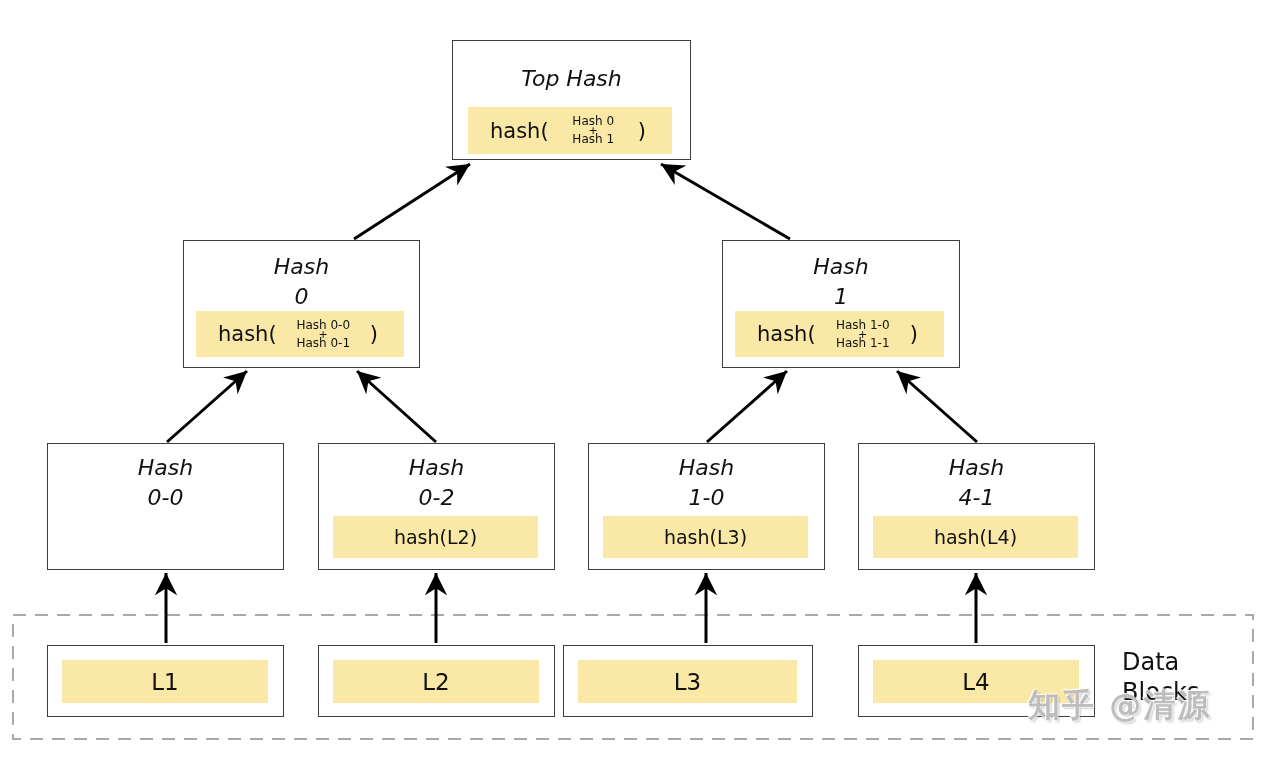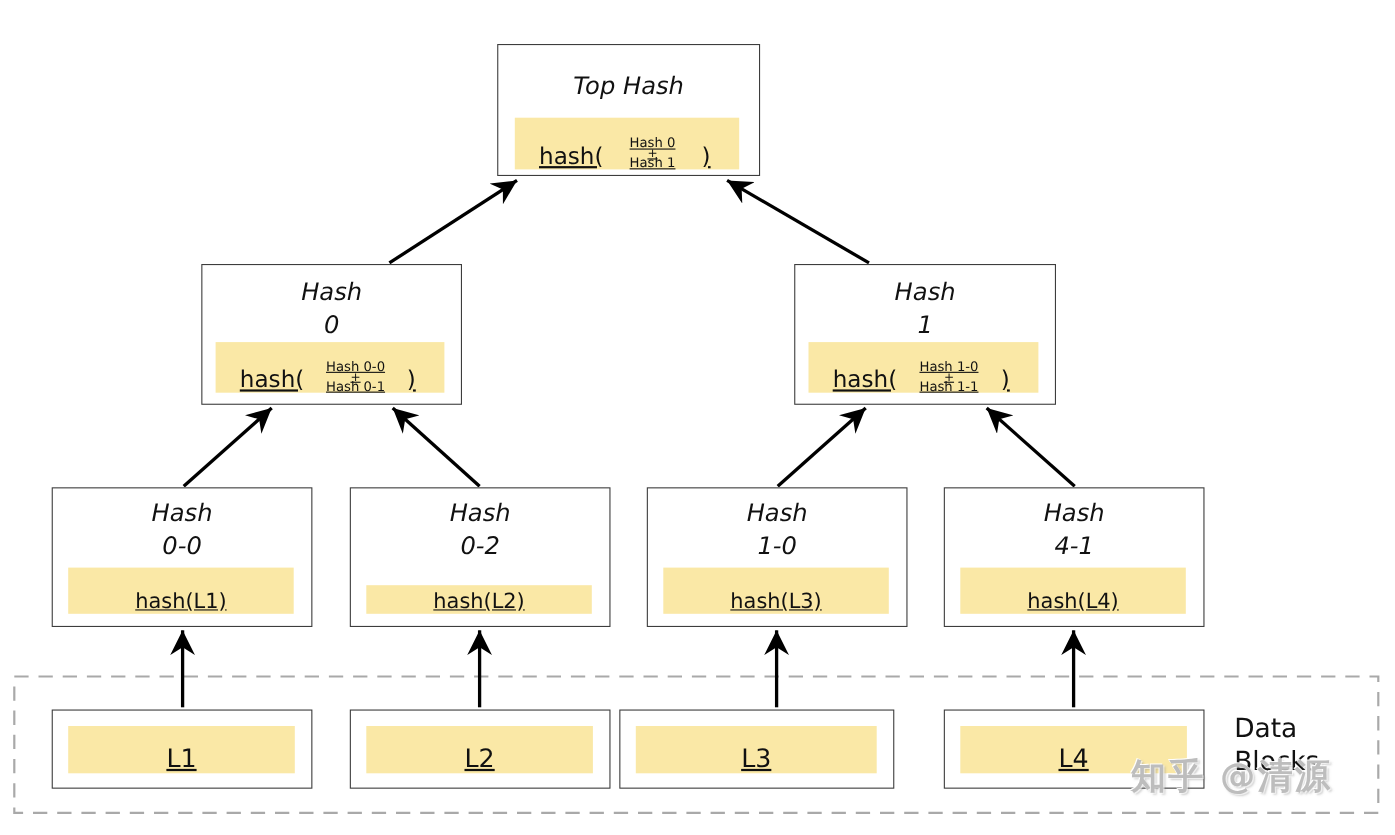--- a/index.html
+++ b/index.html
@@ -43,25 +43,24 @@
     font-style: italic;
   }
   .lv-top .node-title { padding-top: 24px; line-height: 28px; }
   .lv-2 .node-title  { padding-top: 11px; line-height: 30px; }
   .lv-3 .node-title  { padding-top: 9px;  line-height: 30px; }
 
   .formula {
     position: absolute;
     background: var(--highlight);
     display: flex;
-    align-items: flex-end;
+    align-items: center;
     justify-content: center;
     color: var(--text);
     box-sizing: border-box;
-    text-decoration: underline;
   }
   .formula.composite {
     justify-content: space-between;
     padding: 0 26px 0 22px;
     font-size: 21px;
   }
   .fx-args {
     display: flex;
     flex-direction: column;
     align-items: center;
@@ -167,29 +166,28 @@
       </span>
       <span class="fx">)</span>
     </div>
   </div>
 
   <div class="node lv-3" style="left:47px;top:443px;width:237px;height:127px">
     <div class="node-title">
       <span style="display:block">Hash</span>
       <span style="display:block">0-0</span>
     </div>
-    <div class="formula simple" style="left:14px;right:16px;bottom:11px;height:42px">hash(L1)</div>
   </div>
 
   <div class="node lv-3" style="left:318px;top:443px;width:237px;height:127px">
     <div class="node-title">
       <span style="display:block">Hash</span>
       <span style="display:block">0-2</span>
     </div>
-    <div class="formula simple" style="left:14px;right:16px;bottom:11px;height:26px">hash(L2)</div>
+    <div class="formula simple" style="left:14px;right:16px;bottom:11px;height:42px">hash(L2)</div>
   </div>
 
   <div class="node lv-3" style="left:588px;top:443px;width:237px;height:127px">
     <div class="node-title">
       <span style="display:block">Hash</span>
       <span style="display:block">1-0</span>
     </div>
     <div class="formula simple" style="left:14px;right:16px;bottom:11px;height:42px">hash(L3)</div>
   </div>
 

